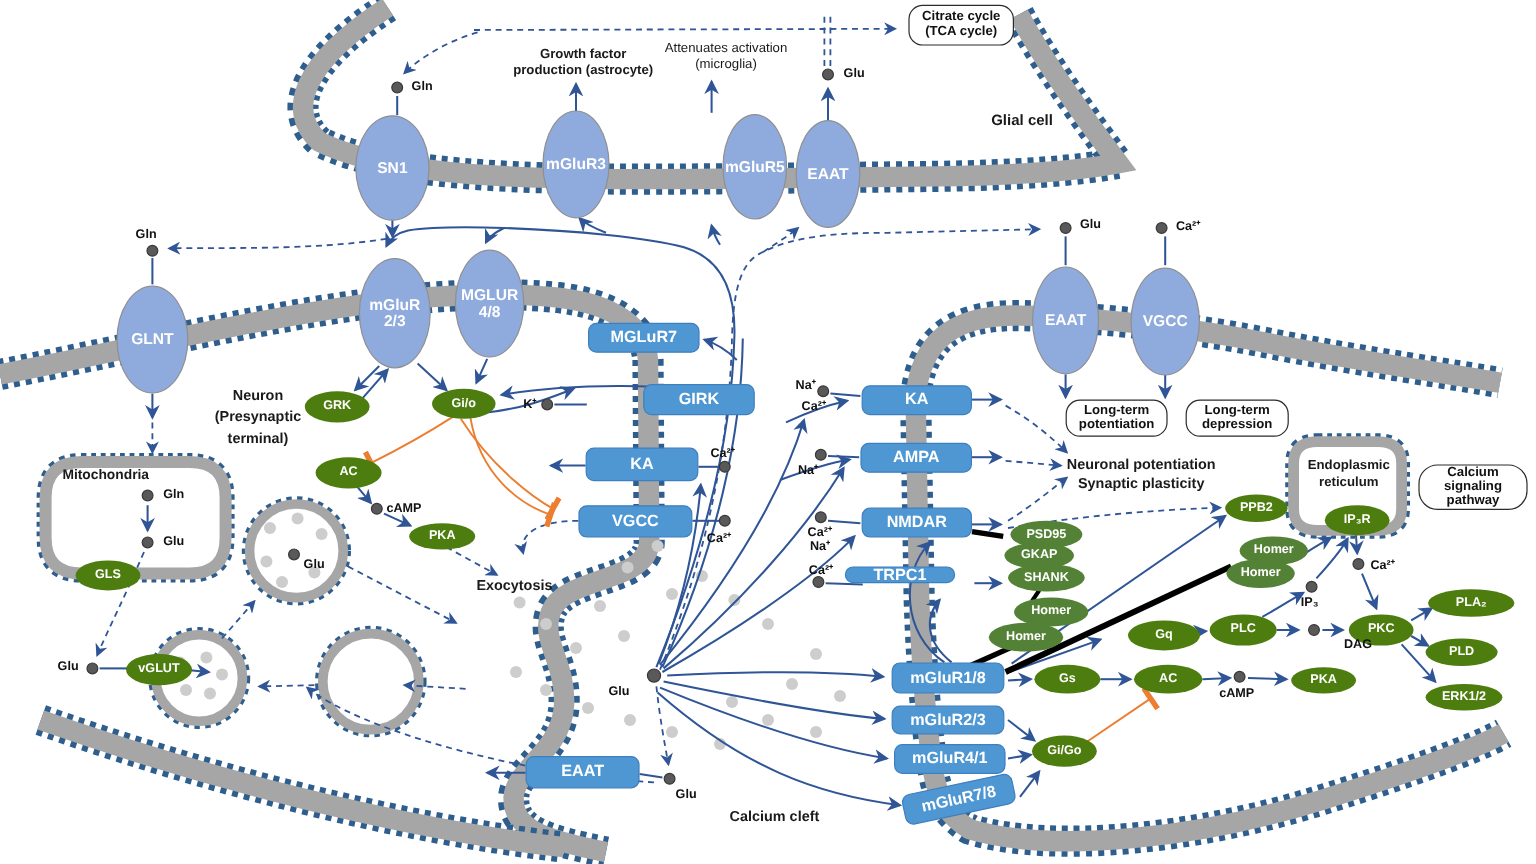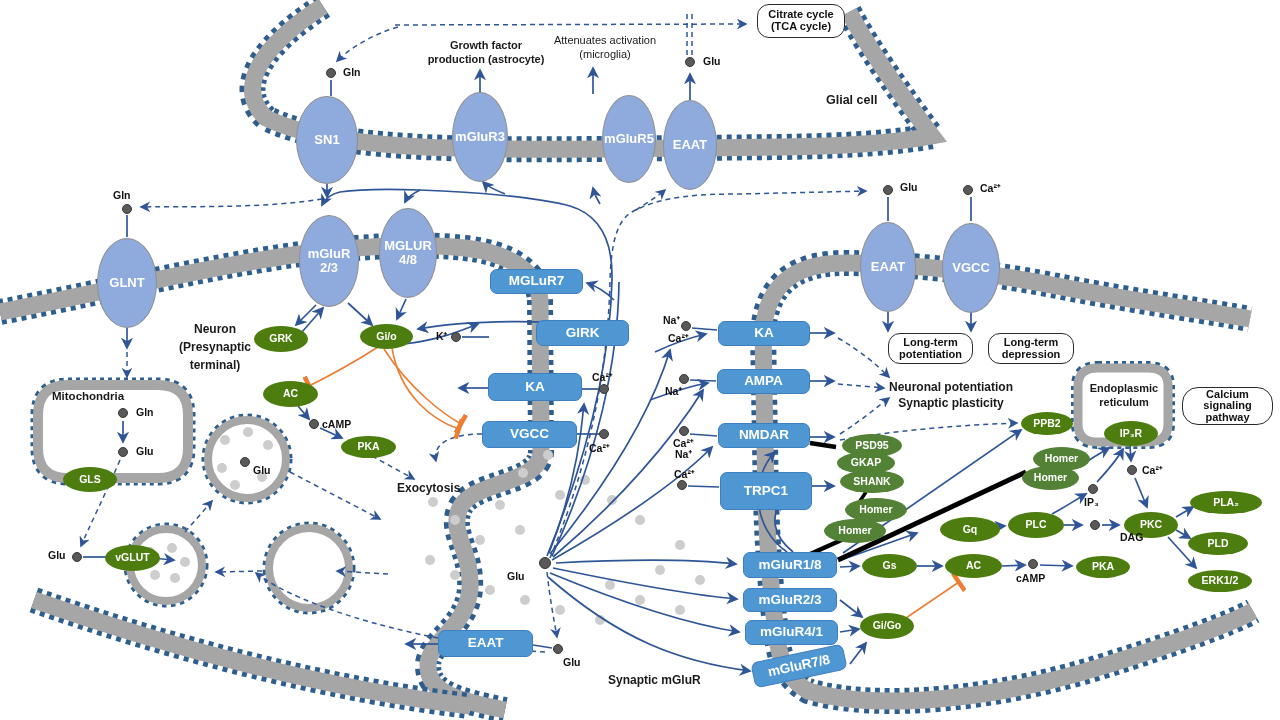--- a/index.html
+++ b/index.html
@@ -300,32 +300,32 @@
     </div>
 <div class="node green" style="left:105px;top:545px;width:55px;height:26px;">
       <span>vGLUT</span>
     </div>
 
 <div class="txt" style="left:150px;top:320px;width:130px;text-align:center;font-size:12px;font-weight:bold;white-space:normal;line-height:1.5;">
   <span>Neuron</span><br><span>(Presynaptic</span><br><span>terminal)</span>
 </div>
 <div class="txt b" style="left:52px;top:390px;font-size:11.5px;">Mitochondria</div>
 <div class="txt b" style="left:397px;top:481px;font-size:12px;">Exocytosis</div>
-<div class="txt b" style="left:608px;top:673px;font-size:12px;">Synaptic mGluR</div>
+<div class="txt b" style="left:608px;top:673px;font-size:12px;">Calcium cleft</div>
 
 <div class="node rect-blue" style="left:718px;top:321px;width:92px;height:25px;">
       <span>KA</span>
     </div>
 <div class="node rect-blue" style="left:717px;top:369px;width:93px;height:25px;">
       <span>AMPA</span>
     </div>
 <div class="node rect-blue" style="left:718px;top:423px;width:92px;height:25px;">
       <span>NMDAR</span>
     </div>
-<div class="node rect-blue" style="left:720px;top:472px;width:92px;height:38px;">
+<div class="node rect-blue" style="left:704px;top:472px;width:92px;height:14px;">
       <span>TRPC1</span>
     </div>
 <div class="node rect-blue" style="left:743px;top:552px;width:94px;height:26px;">
       <span>mGluR1/8</span>
     </div>
 <div class="node rect-blue" style="left:743px;top:588px;width:94px;height:24px;">
       <span>mGluR2/3</span>
     </div>
 <div class="node rect-blue" style="left:745px;top:620px;width:93px;height:25px;">
       <span>mGluR4/1</span>

